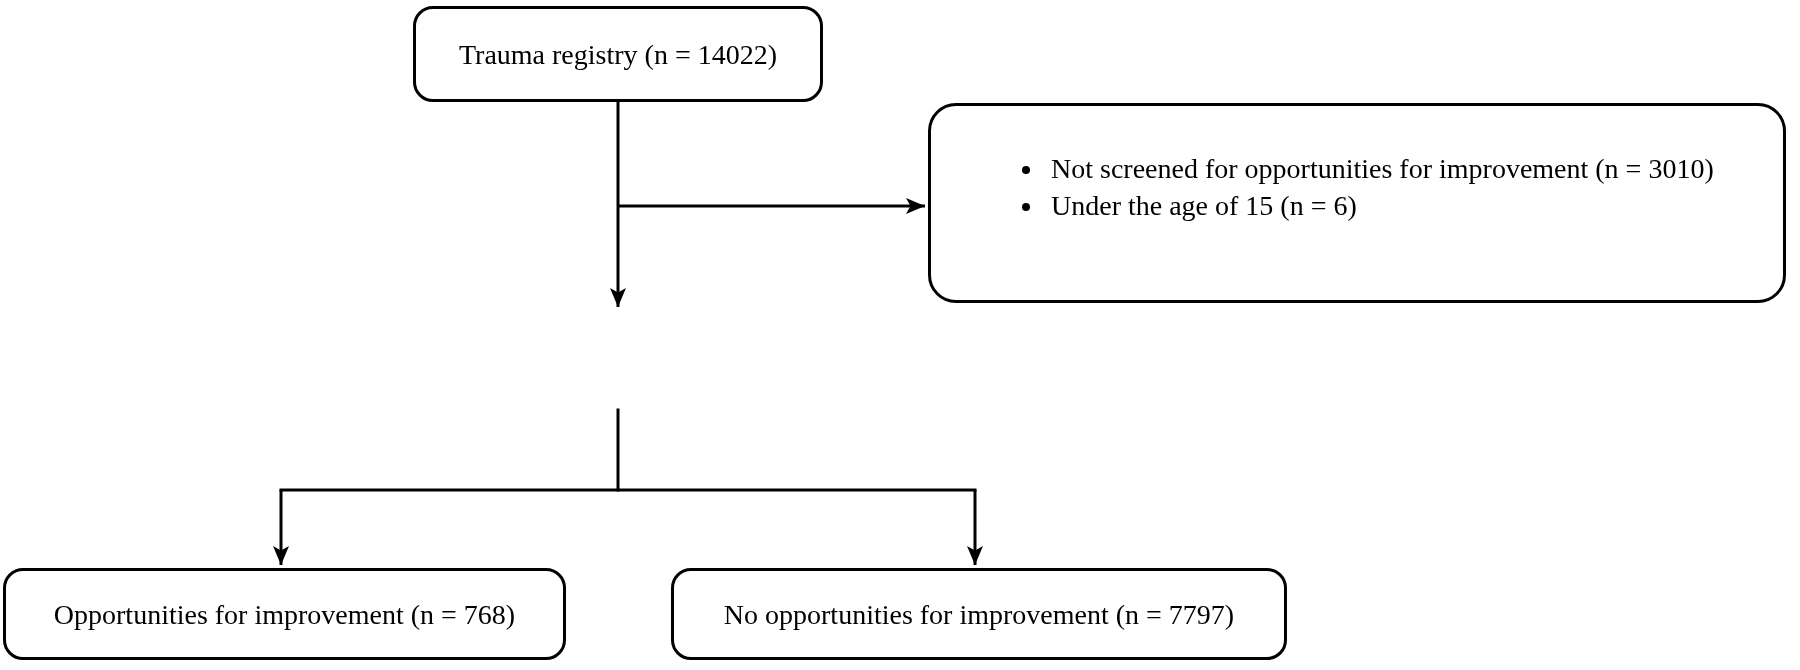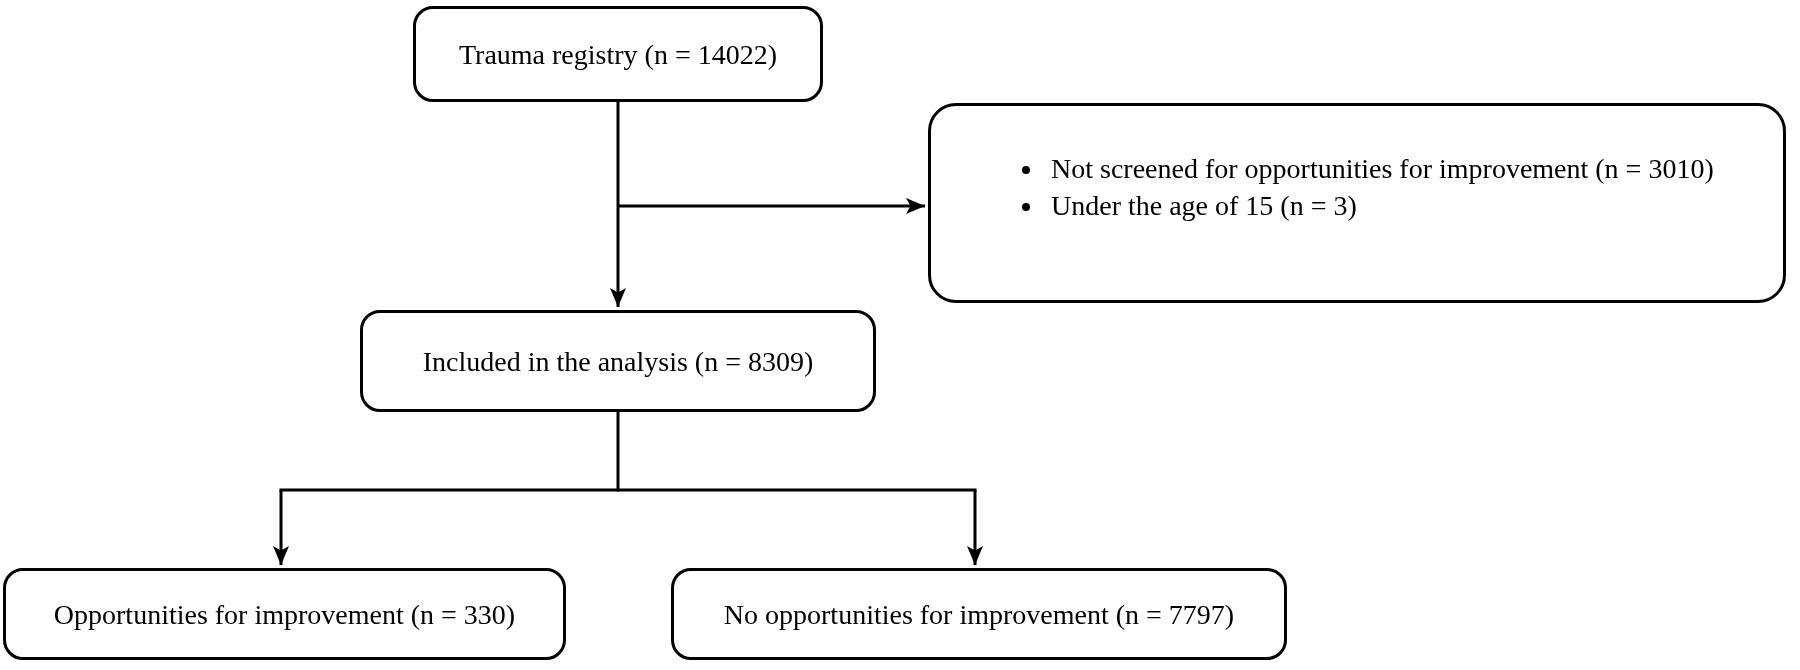--- a/index.html
+++ b/index.html
@@ -80,29 +80,26 @@
     <line x1="975" y1="490" x2="975" y2="565" stroke="#000000" stroke-width="3" marker-end="url(#arrow)"></line>
   </svg>
 
   <div class="node center node-trauma">
     <span>Trauma registry (n = 14022)</span>
   </div>
 
   <div class="node node-excluded">
     <ul class="excluded-list">
       <li>Not screened for opportunities for improvement (n = 3010)</li>
-      <li>Under the age of 15 (n = 3)</li>
+      <li>Under the age of 15 (n = 6)</li>
     </ul>
   </div>
 
-  <div class="node center node-included">
-    <span>Included in the analysis (n = 8309)</span>
-  </div>
 
   <div class="node center node-opps">
-    <span>Opportunities for improvement (n = 330)</span>
+    <span>Opportunities for improvement (n = 768)</span>
   </div>
 
   <div class="node center node-noopps">
     <span>No opportunities for improvement (n = 7797)</span>
   </div>
 
 </div>
 
 </body></html>

